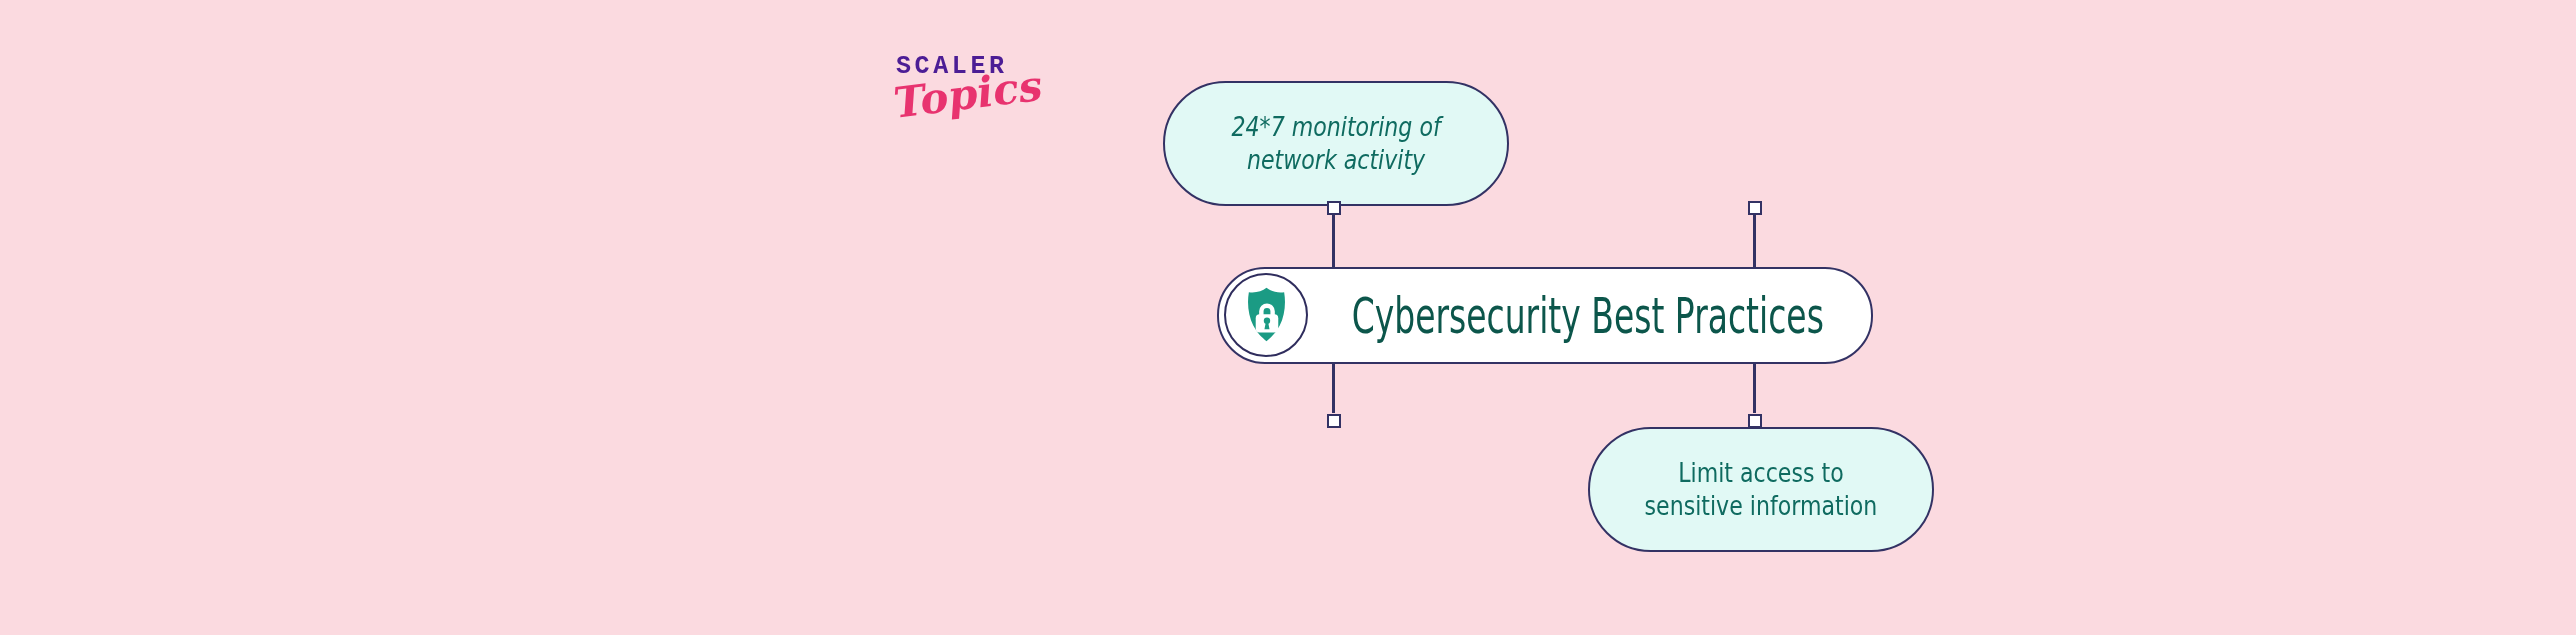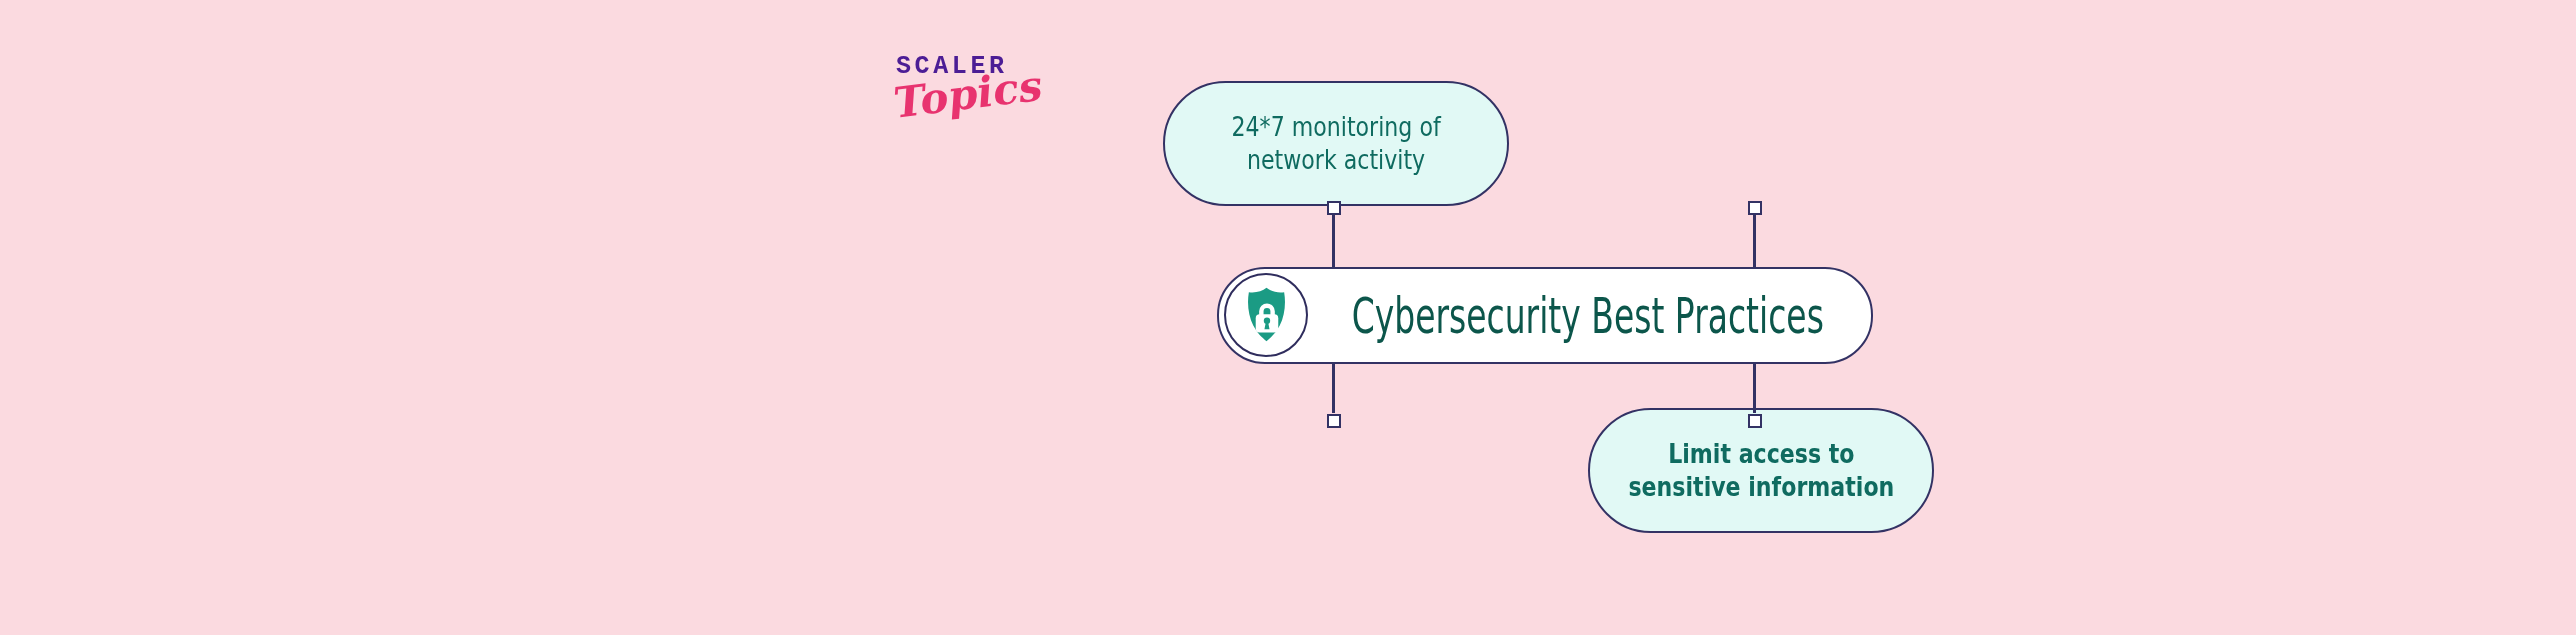--- a/index.html
+++ b/index.html
@@ -51,24 +51,24 @@
   .node::before {
     content: "";
     position: absolute;
     inset: -2.6px;
     transform: translate(4.6px, 8.2px);
     background: #0F7F70;
     border: 2.6px solid #333264;
     border-radius: 63px;
     z-index: -1;
   }
-  .node-tl { left: 1163px; top: 81px; }
+  .node-tl { left: 1163px; top: 81px; font-style: italic; }
   .node-tr { left: 1588px; top: 81px; }
   .node-bl { left: 1163px; top: 427px; }
-  .node-br { left: 1588px; top: 408px; font-weight: bold; }
+  .node-br { left: 1588px; top: 427px; }
 
   .node-label {
     font-size: 26px;
     line-height: 1.24;
     color: #0F6B60;
     text-align: center;
     white-space: pre-line;
     transform: scaleX(0.85);
   }
 

